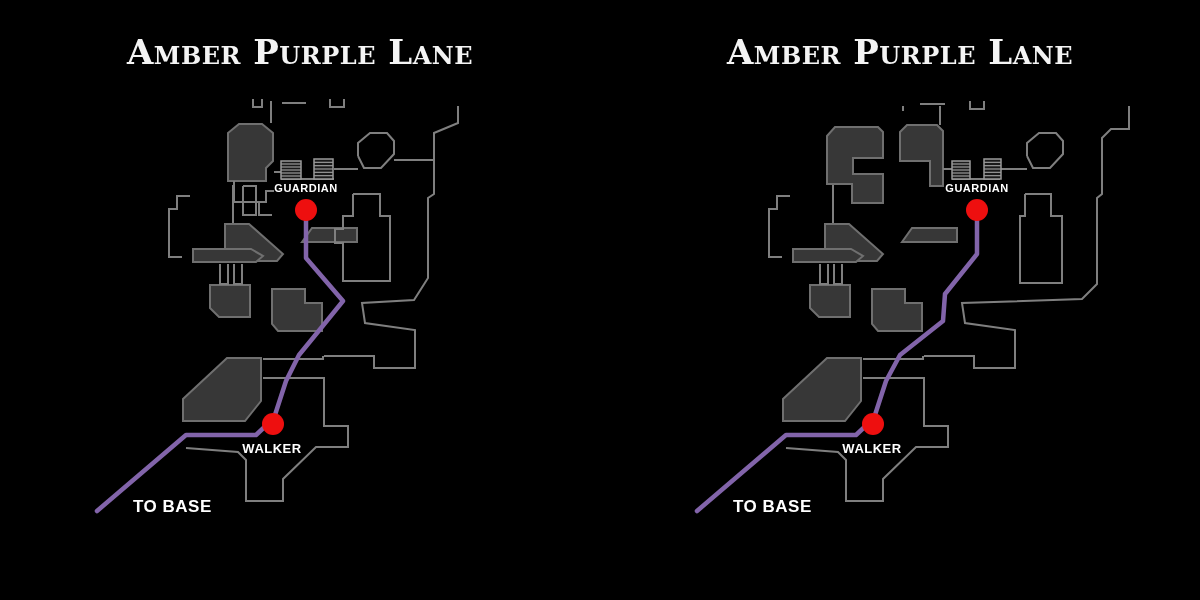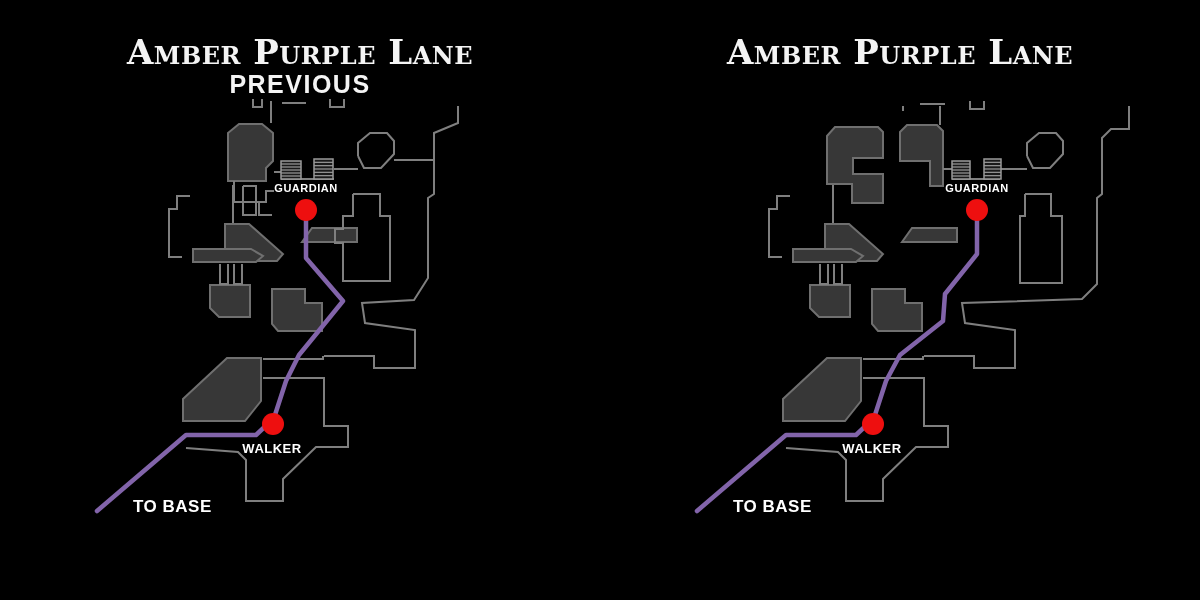--- a/index.html
+++ b/index.html
@@ -16,21 +16,20 @@
   svg text{font-family:"Liberation Sans",sans-serif;font-weight:bold;fill:#fff;}
 </style>
 </head>
 <body>
 
 <div id="stage">
 
   <figure class="panel left" style="margin:0">
     <header>
       <div class="map-title">Amber Purple Lane</div>
-      <div class="map-subtitle">PREVIOUS</div>
     </header>
     <svg width="600" height="600" viewBox="0 0 600 600">
         <path d="M228,122 L239,113 L262,113 L273,122 L273,150 L266,157 L266,170 L228,170 Z" fill="#373737" stroke="#6f6f6f" stroke-width="2"></path>
         <path d="M225,213 L249,213 L283,243 L277,250 L225,250 Z" fill="#373737" stroke="#6f6f6f" stroke-width="2"></path>
         <path d="M193,238 L251,238 L263,245 L256,251 L193,251 Z" fill="#373737" stroke="#6f6f6f" stroke-width="2"></path>
         <path d="M210,274 L250,274 L250,306 L219,306 L210,297 Z" fill="#373737" stroke="#6f6f6f" stroke-width="2"></path>
         <path d="M272,278 L305,278 L305,292 L322,292 L322,320 L278,320 L272,313 Z" fill="#373737" stroke="#6f6f6f" stroke-width="2"></path>
         <path d="M227,347 L261,347 L261,390 L245,410 L183,410 L183,388 Z" fill="#373737" stroke="#6f6f6f" stroke-width="2"></path>
         <path d="M302,231 L312,217 L357,217 L357,231 Z" fill="#373737" stroke="#6f6f6f" stroke-width="2"></path>
         <path d="M190,185 L177,185 L177,198 L169,198 L169,246 L182,246" fill="none" stroke="#7f7f7f" stroke-width="2" stroke-linejoin="miter"></path>

